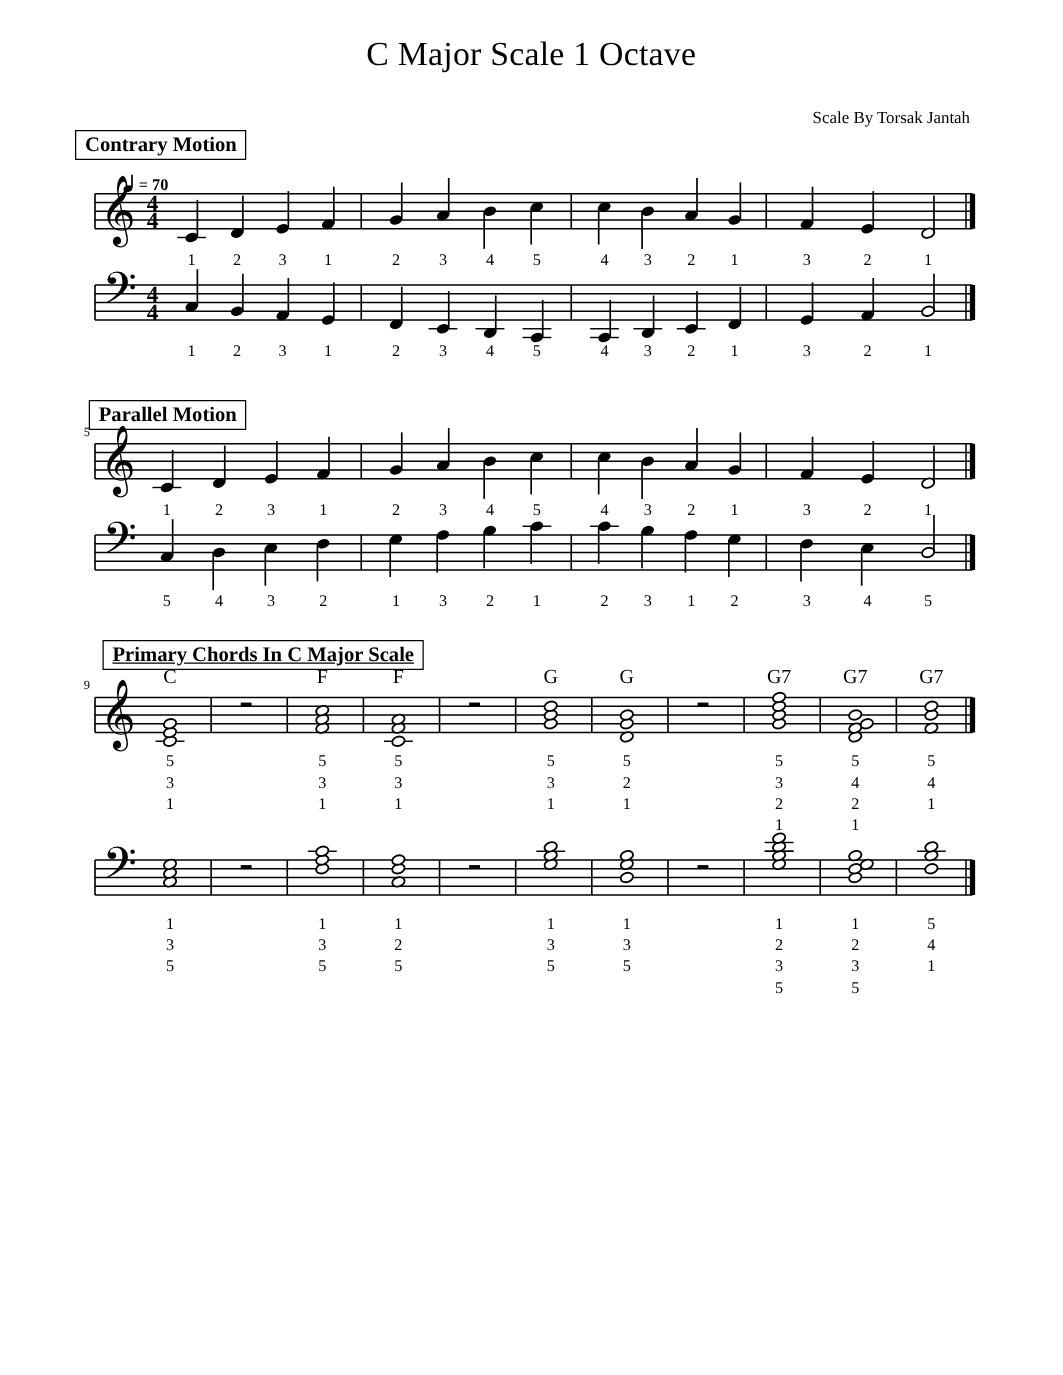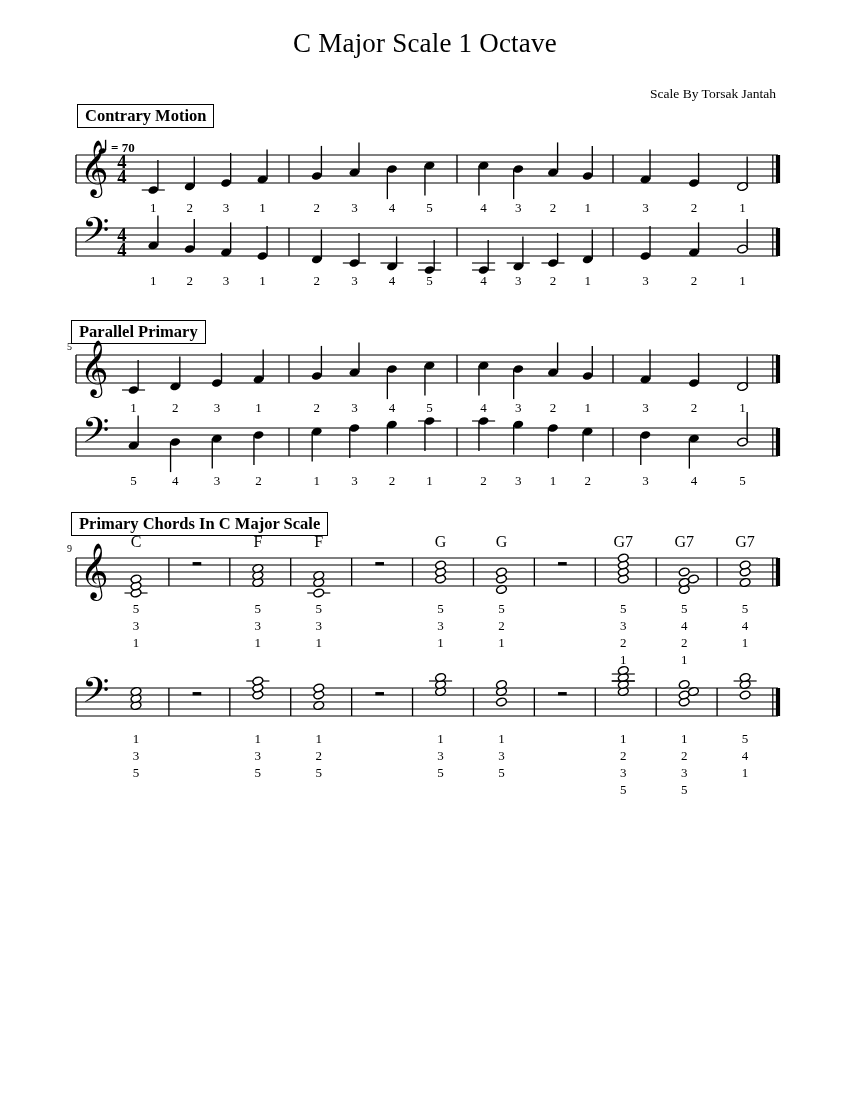--- a/index.html
+++ b/index.html
@@ -39,21 +39,21 @@
   .clef{font-family:"DejaVu Sans",sans-serif;fill:#000;}
 </style>
 </head>
 <body>
 
 <div id="page">
 
   <div class="title">C Major Scale 1 Octave</div>
   <div class="byline">Scale By Torsak Jantah</div>
 
-  <div class="section-label" style="left:77px;top:104px;">
+  <div class="section-label" style="left:60px;top:104px;">
     <span class="inner">Contrary Motion</span>
   </div>
 
   <div class="tempo" style="left:98px;top:139px;">
     <svg width="13" height="15" viewBox="0 0 13 15">
       <ellipse class="nh" cx="4.3" cy="12" rx="3.6" ry="2.6" transform="rotate(-20 4.3 12)"></ellipse>
       <line class="stem" x1="7.6" y1="11.2" x2="7.6" y2="0.8"></line>
     </svg><span>= 70</span>
   </div>
 
@@ -196,21 +196,21 @@
       <g></g>
       <ellipse cx="742.5428571428572" cy="249" rx="5.04" ry="3.64" class="nh-open" transform="rotate(-18 742.5428571428572 249)"></ellipse>
       <line class="stem" x1="747.1628571428572" x2="747.1628571428572" y1="248.7" y2="218.9"></line>
       <line class="barthin" x1="772.8" x2="772.8" y1="155" y2="183"></line>
       <line class="barthick" x1="778" x2="778" y1="155" y2="183"></line>
       <line class="barthin" x1="772.8" x2="772.8" y1="228" y2="256"></line>
       <line class="barthick" x1="778" x2="778" y1="228" y2="256"></line>
     </svg>
 
   <div class="section-label" style="left:71px;top:320px;">
-    <span class="inner">Parallel Primary</span>
+    <span class="inner">Parallel Motion</span>
   </div>
   <div class="measure-num" style="left:67px;top:341px;">5</div>
 
   <svg class="sys" id="sys2" width="850" height="300">
       <g>
         <line class="stf" x1="76" x2="778" y1="355" y2="355"></line>
         <line class="stf" x1="76" x2="778" y1="362" y2="362"></line>
         <line class="stf" x1="76" x2="778" y1="369" y2="369"></line>
         <line class="stf" x1="76" x2="778" y1="376" y2="376"></line>
         <line class="stf" x1="76" x2="778" y1="383" y2="383"></line>
@@ -327,21 +327,21 @@
       <line class="stem" x1="747.1628571428572" x2="747.1628571428572" y1="386.2" y2="356.4"></line>
       <g></g>
       <ellipse cx="742.5428571428572" cy="442" rx="5.04" ry="3.64" class="nh-open" transform="rotate(-18 742.5428571428572 442)"></ellipse>
       <line class="stem" x1="747.1628571428572" x2="747.1628571428572" y1="441.7" y2="411.9"></line>
       <line class="barthin" x1="772.8" x2="772.8" y1="355" y2="383"></line>
       <line class="barthick" x1="778" x2="778" y1="355" y2="383"></line>
       <line class="barthin" x1="772.8" x2="772.8" y1="428" y2="456"></line>
       <line class="barthick" x1="778" x2="778" y1="428" y2="456"></line>
     </svg>
 
-  <div class="section-label" style="left:71px;top:512px;">
+  <div class="section-label" style="left:82px;top:512px;text-decoration:underline;">
     <span class="inner">Primary Chords In C Major Scale</span>
   </div>
   <div class="measure-num" style="left:67px;top:543px;">9</div>
 
   <svg class="sys" id="sys3" width="850" height="320">
       <g>
         <line class="stf" x1="76" x2="778" y1="558" y2="558"></line>
         <line class="stf" x1="76" x2="778" y1="565" y2="565"></line>
         <line class="stf" x1="76" x2="778" y1="572" y2="572"></line>
         <line class="stf" x1="76" x2="778" y1="579" y2="579"></line>

